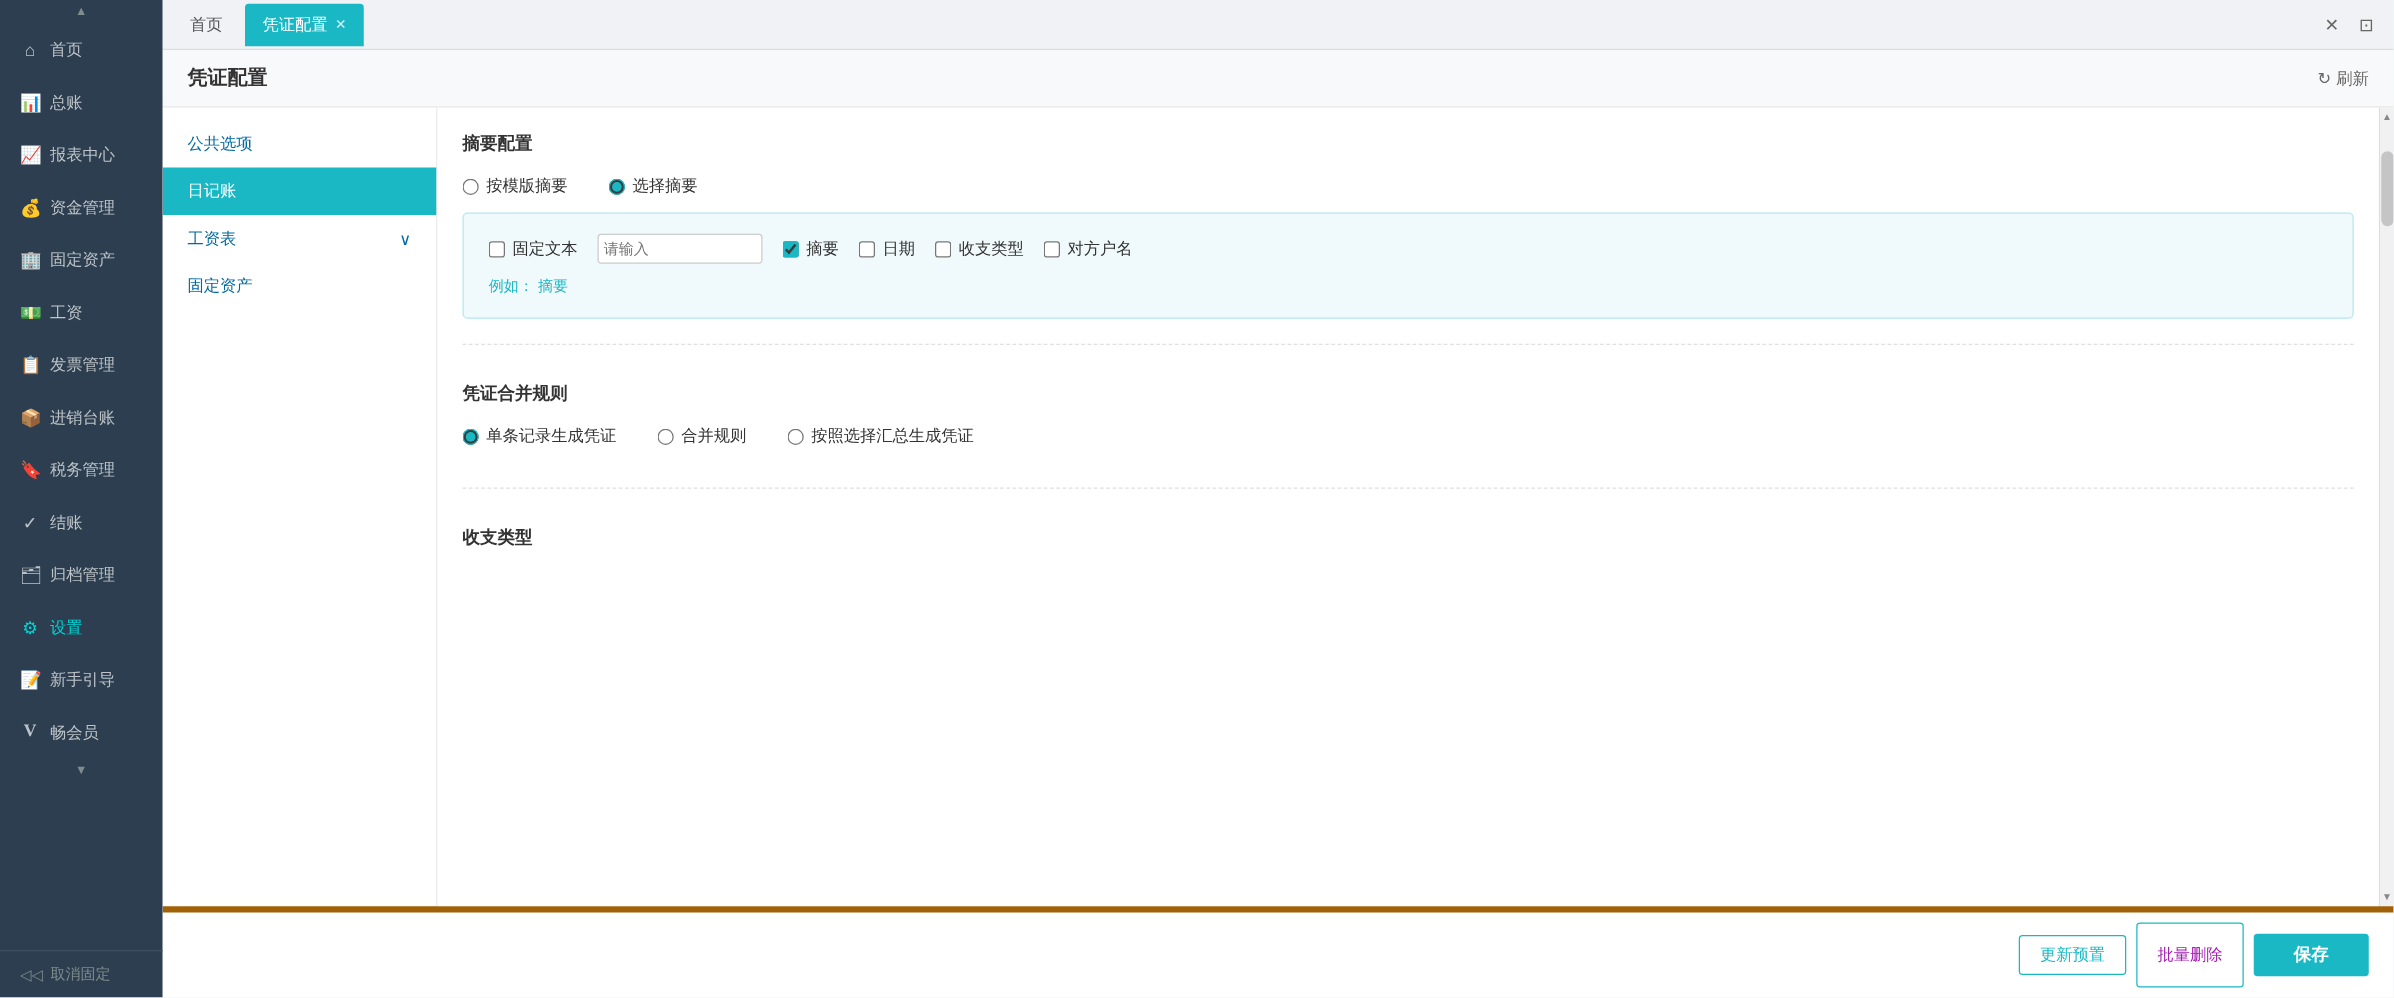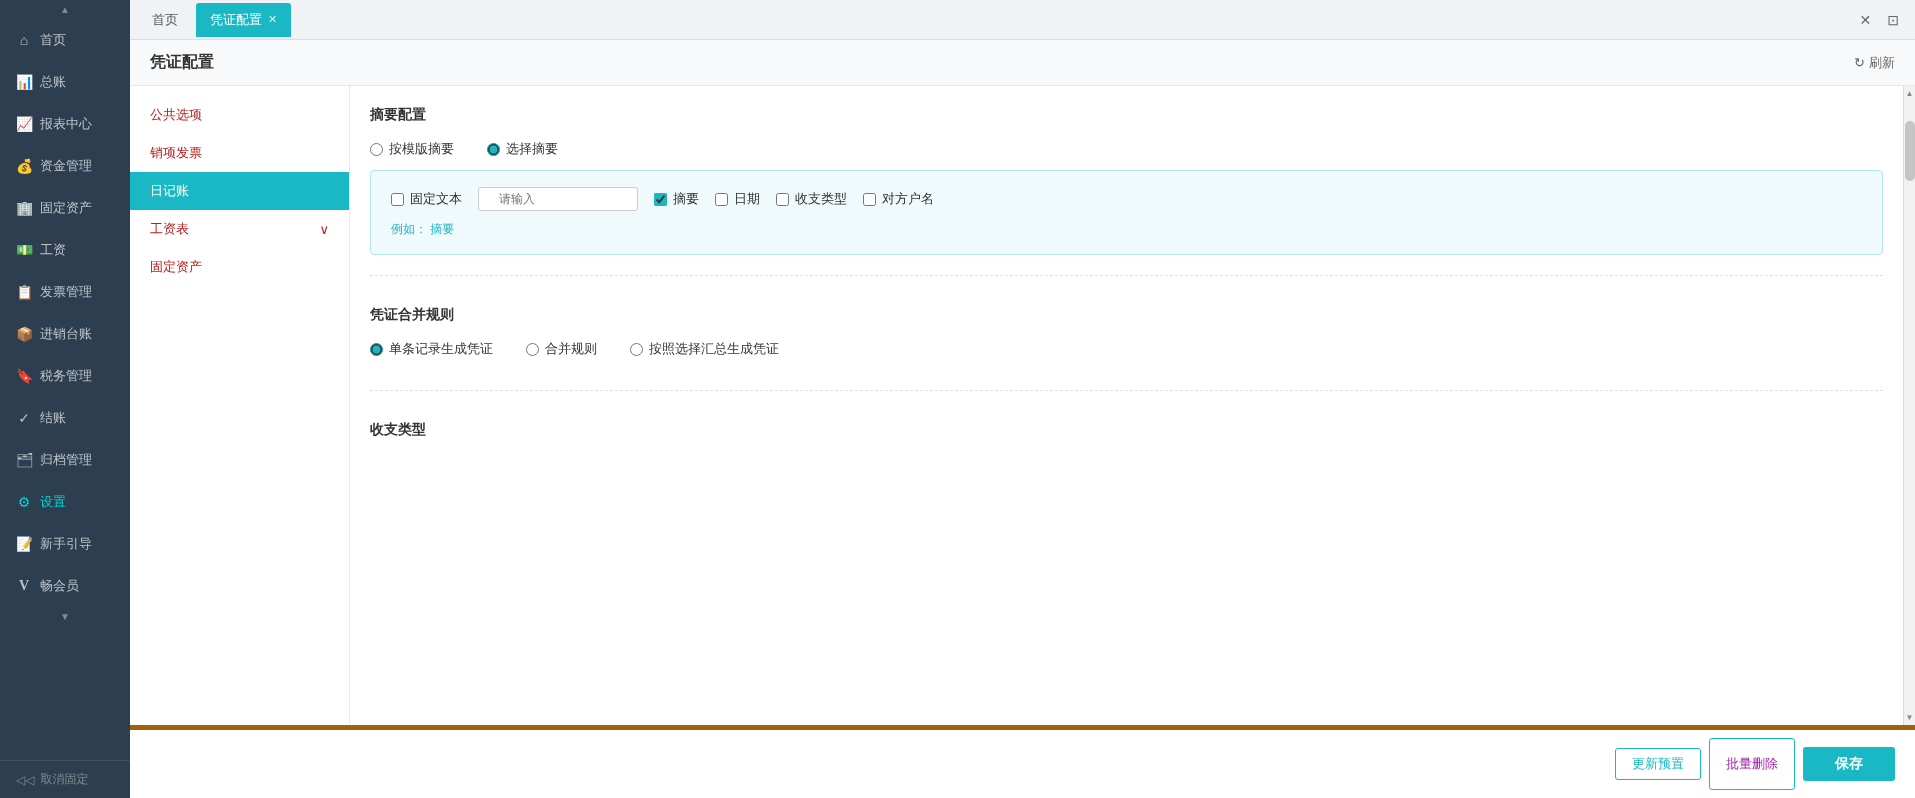--- a/index.html
+++ b/index.html
@@ -140,21 +140,21 @@
     .left-nav {
       width: 220px;
       background: #fff;
       border-right: 1px solid #e8e8e8;
       padding: 10px 0;
       flex-shrink: 0;
     }
     .left-nav-item {
       padding: 10px 20px;
       cursor: pointer;
-      color: #b91c1c;
+      color: #0369a1;
       font-size: 13px;
       display: flex;
       align-items: center;
       justify-content: space-between;
     }
     .left-nav-item.active {
       background: #1ab8c4;
       color: #fff;
     }
 
@@ -209,23 +209,23 @@
     }
     .summary-config-row {
       display: flex;
       align-items: center;
       gap: 16px;
       flex-wrap: wrap;
     }
     .text-input {
       border: 1px solid #ccc;
       border-radius: 3px;
-      padding: 4px 20px;
+      padding: 4px 4px;
       font-size: 12px;
-      width: 160px;
+      width: 132px;
       color: #999;
     }
     .summary-example {
       color: #1ab8c4;
       font-size: 12px;
       margin-top: 10px;
     }
 
     
     .bottom-bar {
@@ -387,23 +387,20 @@
       <span>↻</span>
       <span>刷新</span>
     </button>
   </div>
 
   <div class="content-area">
 
     <div class="left-nav">
       <div class="left-nav-item">
         <span>公共选项</span>
-      </div>
-      <div class="left-nav-item">
-        <span>销项发票</span>
       </div>
       <div class="left-nav-item active">
         <span>日记账</span>
       </div>
       <div class="left-nav-item">
         <span>工资表</span>
         <span>∨</span>
       </div>
       <div class="left-nav-item">
         <span>固定资产</span>

